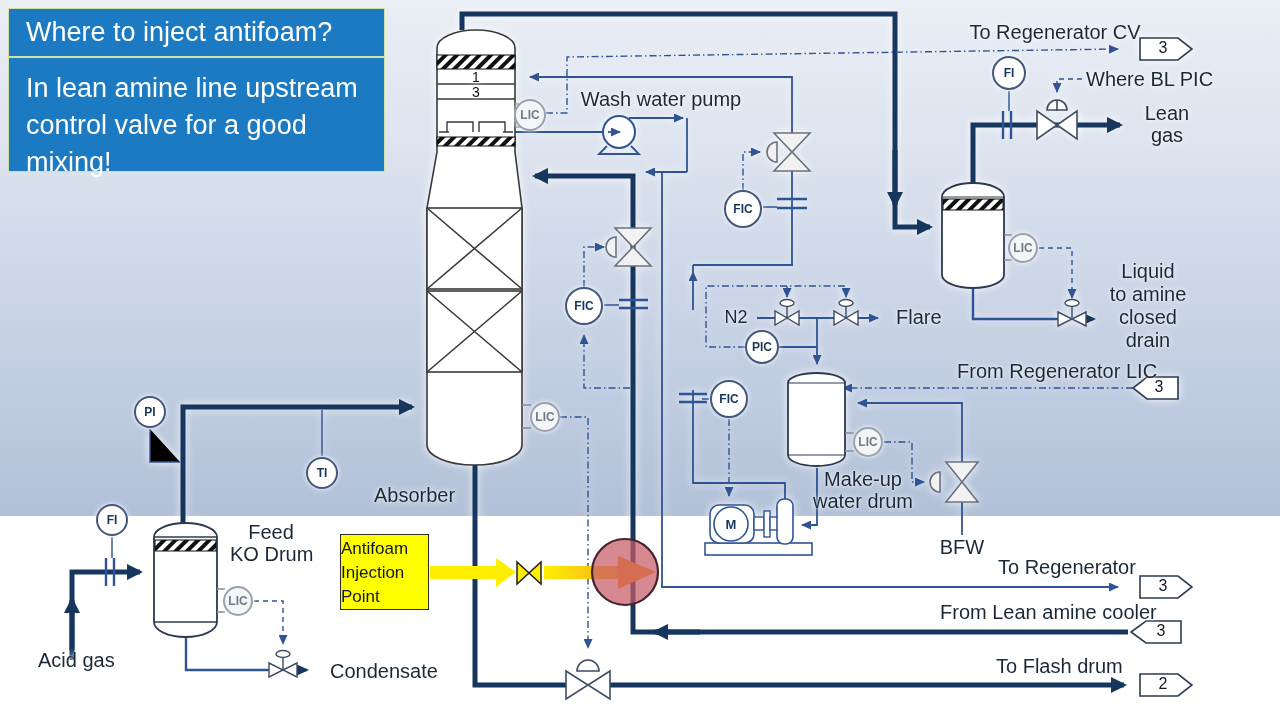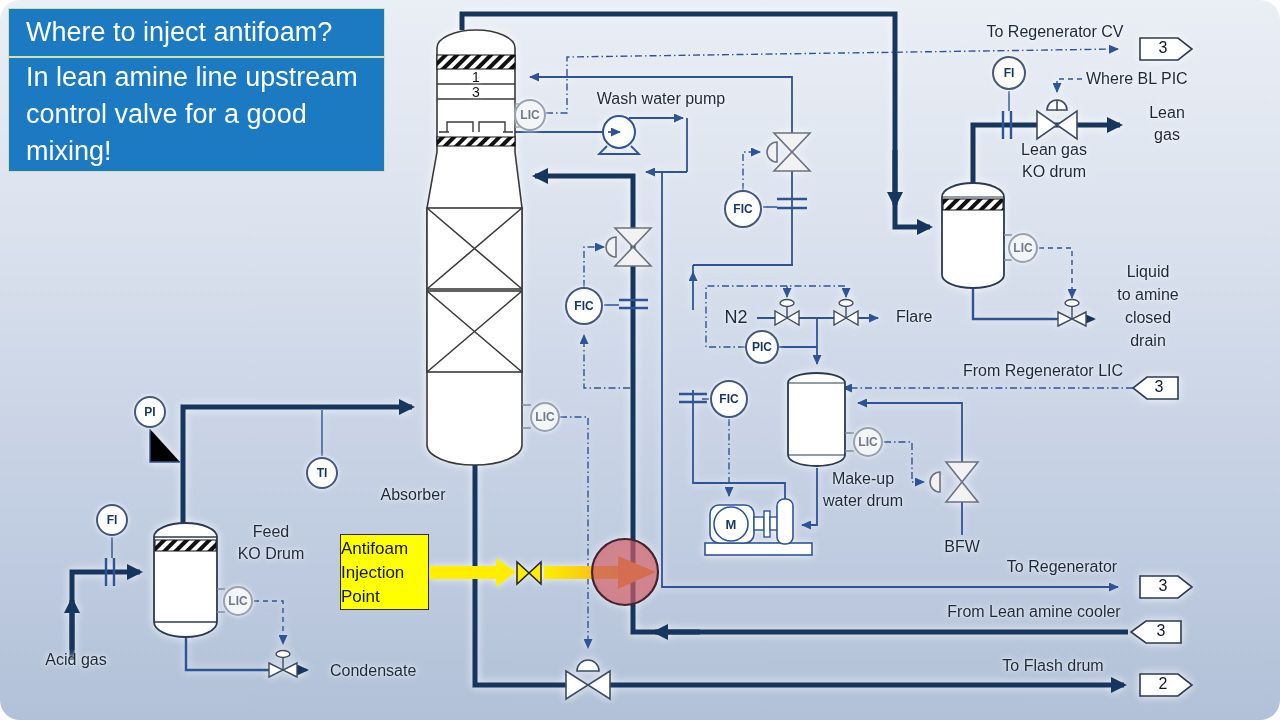--- a/index.html
+++ b/index.html
@@ -1,38 +1,38 @@
 <!DOCTYPE html>
 <html><head>
 <meta charset="utf-8">
 <style>
   html,body{margin:0;padding:0;}
   body{width:1280px;height:720px;overflow:hidden;
        font-family:"Liberation Sans", sans-serif;}
-  #stage{position:relative;width:1280px;height:720px;
-       background:linear-gradient(180deg,#eaeef5 0%,#dde4ef 28%,#c6d1e4 65%,#b2c1d8 100%);border-radius:20px;}
+  #stage{position:relative;width:1280px;height:516px;
+       background:linear-gradient(180deg,#eaeef5 0%,#dde4ef 28%,#c6d1e4 65%,#b2c1d8 100%);}
   svg.diagram{position:absolute;left:0;top:0;
        filter:drop-shadow(0 0 4px rgba(255,255,255,.85));}
-  .lbl{position:absolute;color:#1b2838;font-size:16px;line-height:22px;
+  .lbl{position:absolute;color:#1b2838;font-size:20px;line-height:22px;
        text-align:center;white-space:nowrap;
        text-shadow:0 0 6px rgba(255,255,255,.95),0 0 2px rgba(255,255,255,.8);}
   .lbl.left{text-align:left;}
   .lbl.small{font-size:14px;line-height:16px;}
   .inst{position:absolute;border-radius:50%;background:#ffffff;
        border:2px solid #44577d;color:#17365d;
        display:flex;align-items:center;justify-content:center;
        font-size:12px;font-weight:bold;box-sizing:border-box;
        box-shadow:0 0 5px rgba(255,255,255,.9);}
   .inst.grey{border-color:#98a1b0;color:#707a8a;background:#f4f5f7;}
   .flagnum{position:absolute;color:#111827;font-size:16px;text-align:center;}
   #titlebox1,#titlebox2{position:absolute;left:8px;width:377px;background:#1b7ac2;
        border:1px solid #cfe3a8;color:#ffffff;box-sizing:border-box;
        font-size:27px;padding-left:17px;}
   #titlebox1{top:8px;height:49px;line-height:47px;}
-  #titlebox2{top:57px;height:115px;line-height:37px;padding-top:1px;padding-right:6px;
+  #titlebox2{top:57px;height:115px;line-height:37px;padding-top:12px;padding-right:6px;
        white-space:normal;}
   #antifoam-box{position:absolute;left:340px;top:534px;width:89px;height:76px;
        background:#ffff00;border:1.5px solid #2b2b2b;box-sizing:border-box;
        color:#0f172a;font-size:17px;line-height:24px;padding-top:2px;}
 </style>
 </head>
 <body>
 
 <div id="stage">
 
@@ -250,21 +250,20 @@
   </g>
 </svg>
 
 <div id="titlebox1">Where to inject antifoam?</div>
 <div id="titlebox2">In lean amine line upstream control valve for a good mixing!</div>
 
 <div class="lbl" style="left:576px;top:88px;width:170px;">Wash water pump</div>
 <div class="lbl" style="left:969px;top:21px;width:172px;">To Regenerator CV</div>
 <div class="lbl left" style="left:1086px;top:68px;width:110px;">Where BL PIC</div>
 <div class="lbl" style="left:1138px;top:102px;width:58px;"><span>Lean</span><br><span>gas</span></div>
-<div class="lbl" style="left:1006px;top:139px;width:96px;"><span>Lean gas</span><br><span>KO drum</span></div>
 <div class="lbl" style="left:1100px;top:260px;width:96px;line-height:23px;"><span>Liquid</span><br><span>to amine</span><br><span>closed</span><br><span>drain</span></div>
 <div class="lbl" style="left:717px;top:306px;width:38px;font-size:18px;text-align:center;">N2</div>
 <div class="lbl left" style="left:896px;top:306px;width:50px;">Flare</div>
 <div class="lbl" style="left:957px;top:360px;width:172px;">From Regenerator LIC</div>
 <div class="lbl" style="left:806px;top:468px;width:114px;"><span>Make-up</span><br><span>water drum</span></div>
 <div class="lbl" style="left:938px;top:536px;width:48px;">BFW</div>
 <div class="lbl" style="left:998px;top:556px;width:128px;">To Regenerator</div>
 <div class="lbl" style="left:940px;top:601px;width:188px;">From Lean amine cooler</div>
 <div class="lbl" style="left:996px;top:655px;width:114px;">To Flash drum</div>
 <div class="lbl" style="left:374px;top:484px;width:78px;">Absorber</div>

